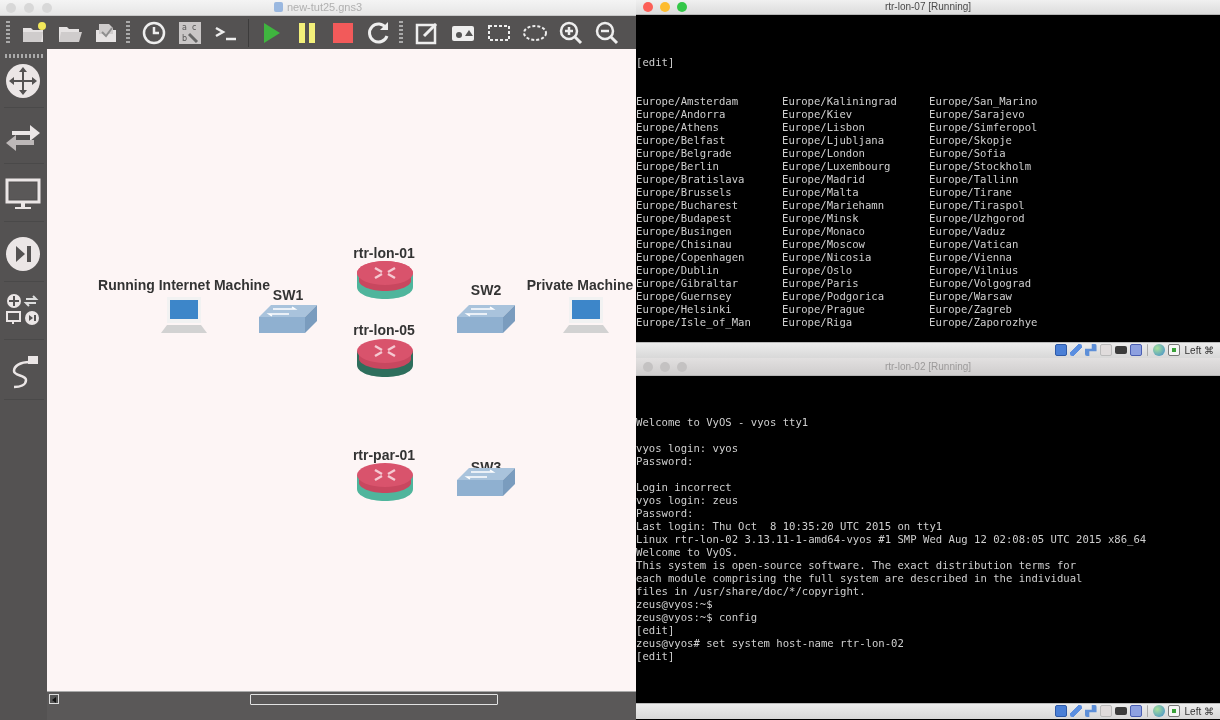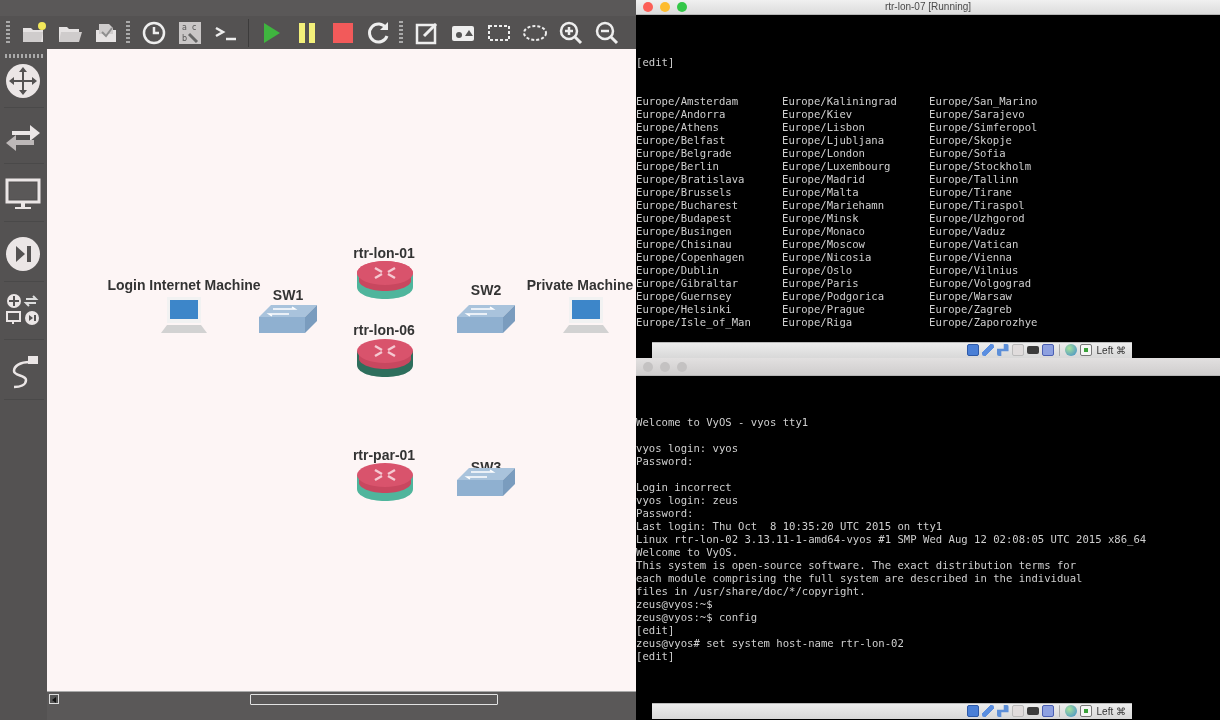--- a/index.html
+++ b/index.html
@@ -38,40 +38,48 @@
   .vbox-title { position: absolute; left: 0; top: 0; width: 584px; height: 15px; background: linear-gradient(#f0f0f0, #dcdcdc); border-bottom: 1px solid #b6b6b6; }
   .vbox-title .lights { position: absolute; left: 7px; top: 2px; display: flex; gap: 7px; }
   .vbox-title .lights span { width: 10px; height: 10px; border-radius: 50%; }
   .vbox-title .title { position: absolute; left: 0; right: 0; top: 1px; text-align: center; font-size: 10px; color: #4a4a4a; }
   .vbox.inactive .vbox-title { background: linear-gradient(#e2e0e0, #cfcdcd); }
   .vbox.inactive .vbox-title .title { color: #9c9a9a; }
   .vbox.inactive .vbox-title .lights span { background: #c4c2c2; }
   .term { position: absolute; left: 0; width: 584px; background: #000; color: #cfcfcf; font-family: "DejaVu Sans Mono", monospace; font-size: 10.6px; line-height: 13px; white-space: pre; overflow: hidden; padding-left: 0; }
   .tz-grid { display: grid; grid-template-columns: 146px 147px 150px; }
   .cursor { display: inline-block; width: 7px; height: 2px; background: #cfcfcf; vertical-align: -1px; }
-  .statusbar { position: absolute; left: 16px; width: 480px; height: 16px; background: linear-gradient(#ededed, #d8d8d8); border-top: 1px solid #bbb; }
+  .statusbar { position: absolute; left: 0; width: 584px; height: 16px; background: linear-gradient(#ededed, #d8d8d8); border-top: 1px solid #bbb; }
   .statusbar .icons { position: absolute; right: 6px; top: 1px; display: flex; align-items: center; gap: 3px; }
   .si { width: 12px; height: 12px; border-radius: 2px; }
   .si.blue { background: #4a7fd6; border: 1px solid #2e5aa8; }
   .si.pencil { background: linear-gradient(135deg, transparent 35%, #5a8ee0 35% 65%, transparent 65%); }
   .si.net { background: #5d8fd8; clip-path: polygon(0 40%, 60% 40%, 60% 0, 100% 0, 100% 60%, 40% 60%, 40% 100%, 0 100%); }
   .si.folder { background: #e0dcdc; border: 1px solid #bbb; }
   .si.cam { background: #3b3b3b; height: 8px; }
   .si.usb { background: #8da0e0; border: 1px solid #4b5fb3; }
   .si.vdot { width: 1px; height: 12px; background: #aaa; margin: 0 2px; }
   .si.globe { border-radius: 50%; background: radial-gradient(circle at 35% 35%, #a7e19a, #3d8ad0); }
   .si.arrow { background: #f6f6f6; border: 1px solid #777; position: relative; }
   .si.arrow::after { content: ""; position: absolute; left: 3px; top: 3px; width: 4px; height: 4px; background: #3aa23a; }
   .statusbar .hostkey { font-size: 10px; color: #333; margin-left: 2px; }
 </style>
 </head>
 <body>
 
 <div id="root">
 
+  <div class="gns-titlebar">
+    <div class="lights">
+      <span></span>
+      <span></span>
+      <span></span>
+    </div>
+    <div class="title"><span class="doc"></span><span>new-tut25.gns3</span></div>
+  </div>
 
   <div class="toolbar">
     <div class="grip"></div>
     <div class="tb-btn">
       <svg viewBox="0 0 26 26">
           <path d="M2 8h8l2 2h10v12H2z" fill="#e6e3e3"></path>
           <path d="M2 12h20l-2 10H2z" fill="#cfcccc"></path>
           <circle cx="21" cy="6" r="4" fill="#f3e85a"></circle>
         </svg>
     </div>
@@ -224,21 +232,21 @@
           <path d="M26 10c-10 0-16 4-16 9s12 4 12 9-6 7-12 7" stroke="#ebe6e6" stroke-width="2.5" fill="none"></path>
           <rect x="24" y="4" width="10" height="8" fill="#ebe6e6"></rect>
         </svg>
     </div>
     <div class="sb-div" style="top:350px"></div>
   </div>
 
   <div class="canvas">
 
     <div class="node" style="left:0;top:0">
-      <span class="lbl" style="left:137px;top:228px">Login Internet Machine</span>
+      <span class="lbl" style="left:137px;top:228px">Running Internet Machine</span>
       <svg style="position:absolute;left:112px;top:246px" width="50" height="44" viewBox="0 0 50 44">
           <rect x="8" y="2" width="34" height="26" fill="#f2f2f2"></rect>
           <rect x="11" y="5" width="28" height="19" fill="#3d86c9"></rect>
           <path d="M2 38l6-8h34l6 8z" fill="#d2d2d2"></path>
         </svg>
     </div>
 
     <div class="node">
       <span class="lbl" style="left:241px;top:238px">SW1</span>
       <svg style="position:absolute;left:212px;top:254px" width="60" height="32" viewBox="0 0 60 32">
@@ -254,21 +262,21 @@
       <svg style="position:absolute;left:310px;top:210px" width="56" height="42" viewBox="0 0 56 42">
           <path d="M0 14v14c0 7 12 12 28 12s28-5 28-12V14z" fill="#4fb59c"></path>
           <ellipse cx="28" cy="14" rx="28" ry="12" fill="#d9536c"></ellipse>
           <path d="M2 16v6c0 5 12 10 26 10s26-5 26-10v-6" fill="#c8475f"></path>
           <ellipse cx="28" cy="14" rx="28" ry="12" fill="#d9536c"></ellipse>
           <path d="M18 9l7 4M38 9l-7 4M18 19l7-4M38 19l-7-4" stroke="#f5c9d2" stroke-width="2.5"></path>
         </svg>
     </div>
 
     <div class="node">
-      <span class="lbl" style="left:337px;top:273px">rtr-lon-06</span>
+      <span class="lbl" style="left:337px;top:273px">rtr-lon-05</span>
       <svg style="position:absolute;left:310px;top:288px" width="56" height="42" viewBox="0 0 56 42">
           <path d="M0 14v14c0 7 12 12 28 12s28-5 28-12V14z" fill="#2e6e5c"></path>
           <path d="M2 16v6c0 5 12 10 26 10s26-5 26-10v-6" fill="#c8475f"></path>
           <ellipse cx="28" cy="14" rx="28" ry="12" fill="#d9536c"></ellipse>
           <path d="M18 9l7 4M38 9l-7 4M18 19l7-4M38 19l-7-4" stroke="#f5c9d2" stroke-width="2.5"></path>
         </svg>
     </div>
 
     <div class="node">
       <span class="lbl" style="left:439px;top:233px">SW2</span>
@@ -346,20 +354,21 @@
     </div>
   </div>
 
   <div class="vbox inactive" style="top:358px;height:362px">
     <div class="vbox-title" style="height:18px">
       <div class="lights" style="top:4px">
         <span></span>
         <span></span>
         <span></span>
       </div>
+      <div class="title" style="top:3px">rtr-lon-02 [Running]</div>
     </div>
     <div class="term" style="top:19px;height:325px">
       <div id="t2-lines"><div> </div><div>Welcome to VyOS - vyos tty1</div><div> </div><div>vyos login: vyos</div><div>Password:</div><div> </div><div>Login incorrect</div><div>vyos login: zeus</div><div>Password:</div><div>Last login: Thu Oct  8 10:35:20 UTC 2015 on tty1</div><div>Linux rtr-lon-02 3.13.11-1-amd64-vyos #1 SMP Wed Aug 12 02:08:05 UTC 2015 x86_64</div><div>Welcome to VyOS.</div><div>This system is open-source software. The exact distribution terms for</div><div>each module comprising the full system are described in the individual</div><div>files in /usr/share/doc/*/copyright.</div><div>zeus@vyos:~$</div><div>zeus@vyos:~$ config</div><div>[edit]</div><div>zeus@vyos# set system host-name rtr-lon-02</div><div>[edit]</div></div>
     </div>
     <div class="statusbar" style="top:345px">
       <div class="icons">
         <span class="si blue"></span>
         <span class="si pencil"></span>
         <span class="si net"></span>
         <span class="si folder"></span>

